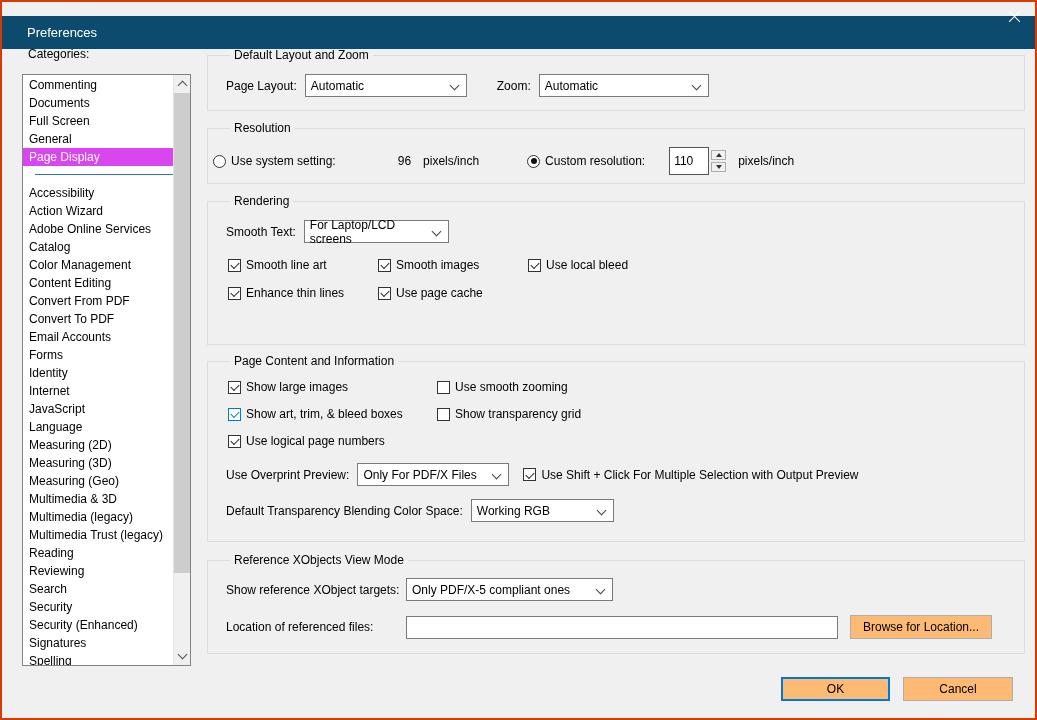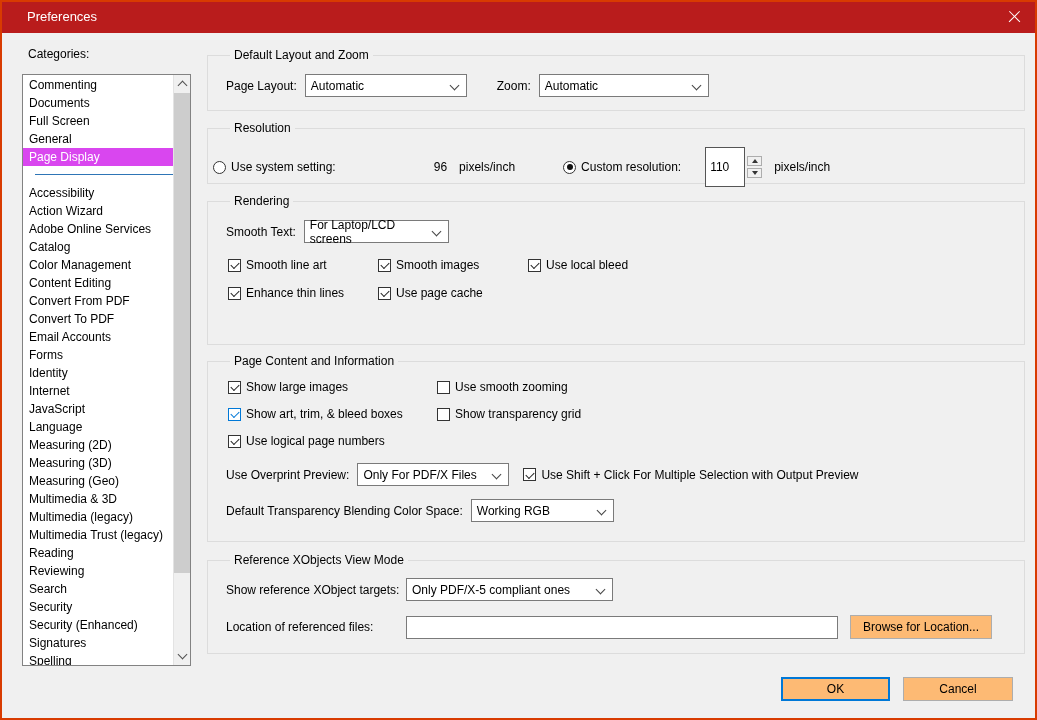--- a/index.html
+++ b/index.html
@@ -3,21 +3,21 @@
 <meta charset="utf-8">
 <style>
   * { box-sizing: border-box; margin: 0; padding: 0; }
   html,body { width:1037px; height:720px; overflow:hidden; }
   body { font-family: "Liberation Sans", sans-serif; font-size: 12px; color:#000; }
 
   .window { position:relative; width:1037px; height:720px; background:#f0f0f0; }
   .window-border { position:absolute; inset:0; border:2px solid #d83b01; pointer-events:none; z-index:50; }
 
   
-  .titlebar { position:absolute; left:0; top:0; width:1037px; height:33px; background:#b91c1c; display:flex; align-items:center; }
+  .titlebar { position:absolute; left:0; top:16px; width:1037px; height:33px; background:#0c4a6e; display:flex; align-items:center; }
   .titlebar .title { color:#fff; font-size:13px; padding-left:27px; }
   .close-btn { position:absolute; right:0; top:0; width:46px; height:33px; display:flex; align-items:center; justify-content:center; cursor:pointer; }
   .close-x { position:relative; width:13px; height:13px; }
   .close-x::before, .close-x::after { content:""; position:absolute; left:-1px; top:6px; width:15px; height:1.4px; background:#fff; }
   .close-x::before { transform:rotate(45deg); }
   .close-x::after { transform:rotate(-45deg); }
 
   
   .cat-label { position:absolute; left:28px; top:47px; }
   .listbox { position:absolute; left:22px; top:74px; width:169px; height:592px; background:#fff; border:1px solid #828282; overflow:hidden; }
@@ -57,21 +57,21 @@
   .cb.checked .box::after { content:""; position:absolute; left:1.5px; top:2.5px; width:7px; height:4px; border-left:1.6px solid #222; border-bottom:1.6px solid #222; transform:rotate(-45deg); }
   .cb.focused .box { border-color:#0078d7; }
   .cb.focused .box::after { border-color:#0078d7; }
 
   
   .rad { display:flex; align-items:center; gap:5px; cursor:default; }
   .rad .circle { width:13px; height:13px; background:#fff; border:1px solid #333; border-radius:50%; position:relative; flex:none; }
   .rad.checked .circle::after { content:""; position:absolute; inset:2.5px; background:#111; border-radius:50%; }
 
   
-  .spin-wrap { display:flex; align-items:stretch; gap:2px; height:40px; }
+  .spin-wrap { display:flex; align-items:stretch; gap:2px; height:28px; }
   .spin-input { width:40px; background:#fff; border:1px solid #555; padding:0 4px; display:flex; align-items:center; }
   .spin-btns { display:flex; flex-direction:column; gap:2px; justify-content:center; }
   .spin-btn { width:15px; height:10px; background:#f0f0f0; border:1px solid #adadad; display:flex; align-items:center; justify-content:center; cursor:pointer; }
   .tri-up { width:0; height:0; border-left:3px solid transparent; border-right:3px solid transparent; border-bottom:4px solid #333; }
   .tri-down { width:0; height:0; border-left:3px solid transparent; border-right:3px solid transparent; border-top:4px solid #333; }
 
   
   .text-input { height:23px; background:#fff; border:1px solid #7a7a7a; padding:0 5px; font-family:"Liberation Sans",sans-serif; font-size:12px; }
 
   
@@ -174,21 +174,21 @@
     </div>
   </fieldset>
 
   <fieldset class="fs-resolution">
     <legend>Resolution</legend>
     <div class="row row1">
       <div class="rad">
         <span class="circle"></span>
         <span>Use system setting:</span>
       </div>
-      <span style="margin-left:98px">96</span>
+      <span style="margin-left:62px">96</span>
       <span class="gap12">pixels/inch</span>
       <div class="rad checked" style="margin-left:48px">
         <span class="circle"></span>
         <span>Custom resolution:</span>
       </div>
       <div class="spin-wrap" style="margin-left:24px">
         <div class="spin-input">110</div>
         <div class="spin-btns">
           <div class="spin-btn">
               <span class="tri-up"></span>

